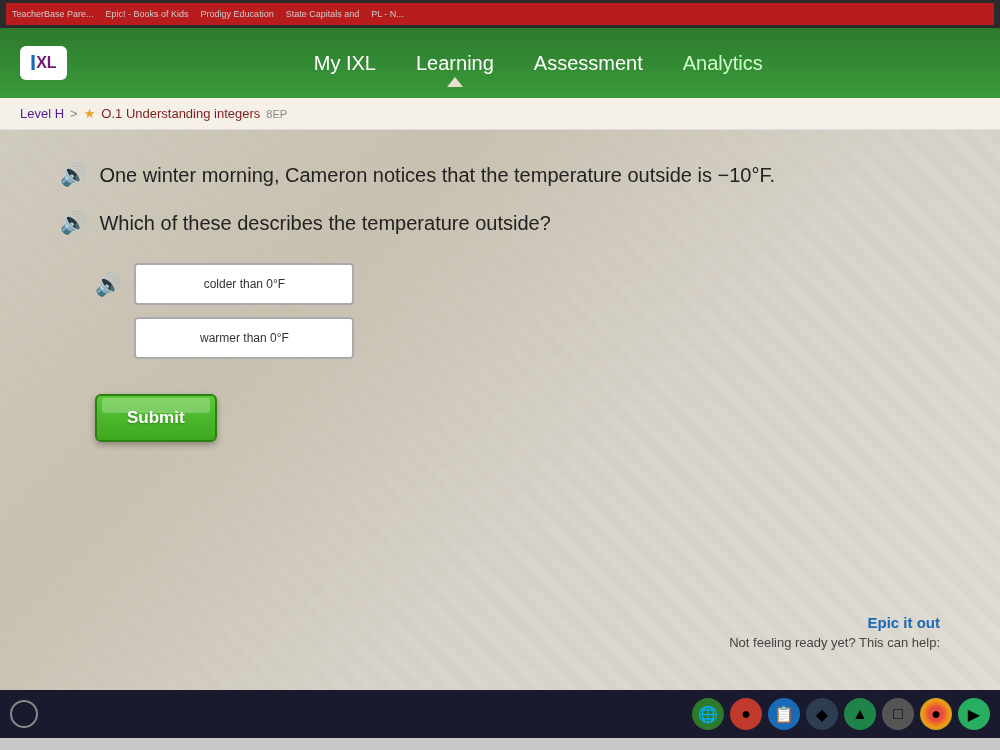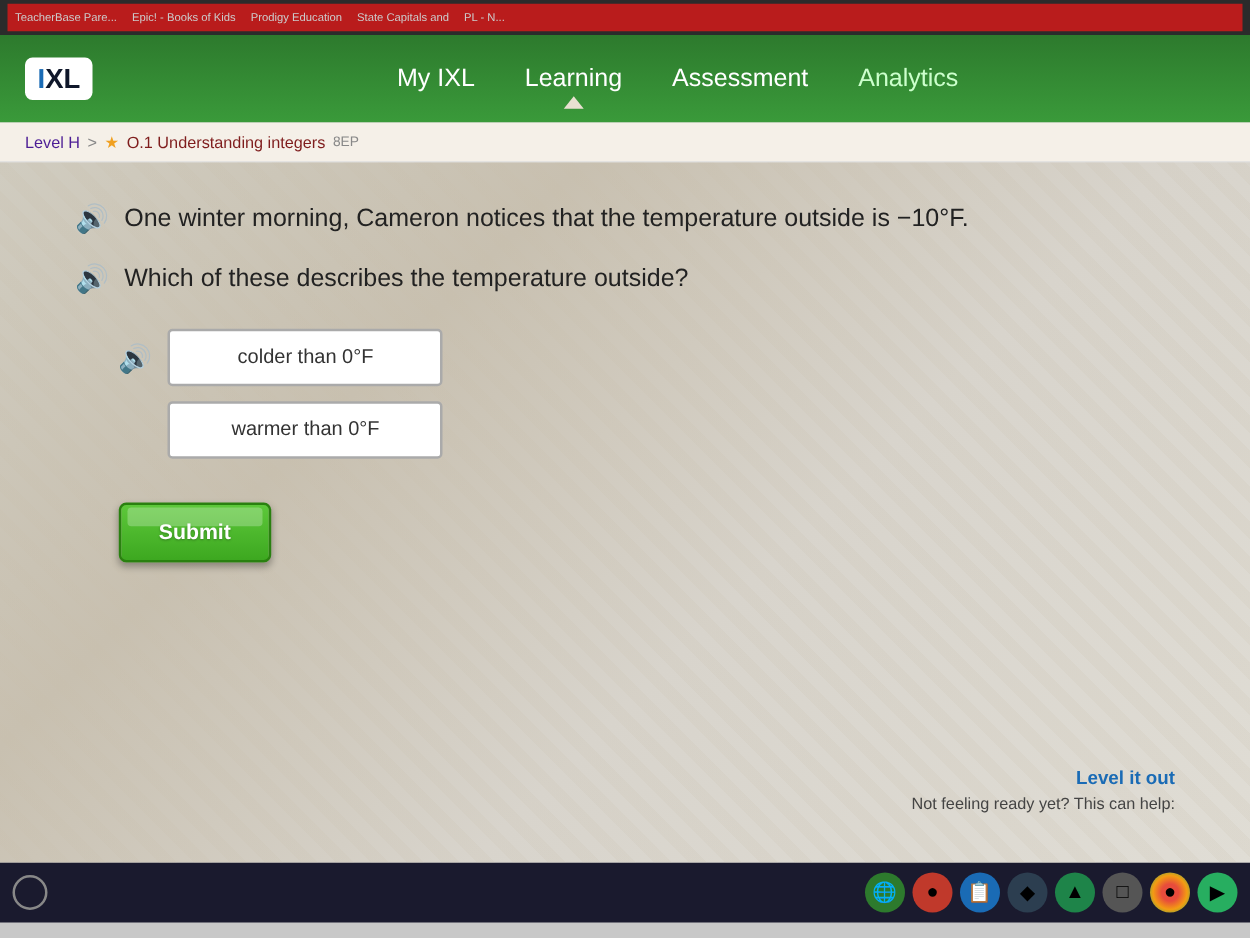--- a/index.html
+++ b/index.html
@@ -54,22 +54,22 @@
       margin-right: 30px;
       display: flex;
       align-items: center;
     }
     .ixl-logo-i {
       color: #1a6bb5;
       font-size: 22px;
       font-weight: 900;
     }
     .ixl-logo-xl {
-      color: #0f172a;
-      font-size: 22px;
+      color: #701a75;
+      font-size: 16px;
       font-weight: 900;
     }
     .ixl-nav {
       display: flex;
       gap: 40px;
       flex: 1;
       justify-content: center;
     }
     .ixl-nav-item {
       color: white;
@@ -189,21 +189,21 @@
       align-items: center;
       gap: 12px;
     }
 
     .answer-option {
       border: 2px solid #aaa;
       background: white;
       border-radius: 4px;
       padding: 12px 20px;
       width: 220px;
-      font-size: 16px;
+      font-size: 12px;
       color: #333;
       cursor: pointer;
       text-align: center;
     }
 
     
     .submit-section {
       margin-top: 35px;
       margin-left: 35px;
       position: relative;
@@ -354,21 +354,21 @@
         <div class="answer-option">warmer than 0°F</div>
       </div>
     </div>
 
     <div class="submit-section">
       <button class="submit-btn">Submit</button>
     </div>
   </div>
 
   <div class="work-it-out">
-    <div class="work-it-out-title">Level it out</div>
+    <div class="work-it-out-title">Epic it out</div>
     <div class="work-it-out-subtitle">Not feeling ready yet? This can help:</div>
   </div>
 </div>
 
 <div class="taskbar">
   <div class="taskbar-circle"></div>
   <div class="taskbar-spacer"></div>
   <div class="taskbar-icons">
     <div class="taskbar-icon ti-green">🌐</div>
     <div class="taskbar-icon ti-red">●</div>

